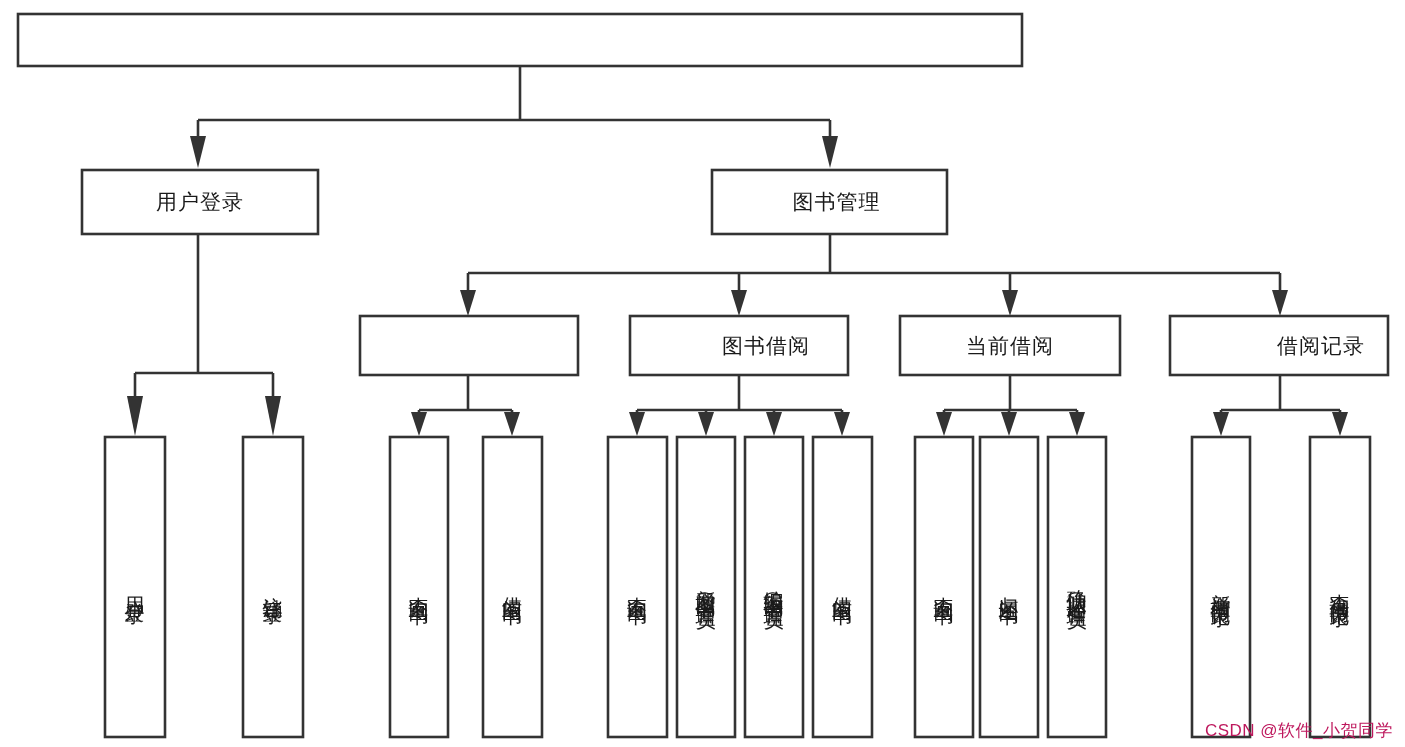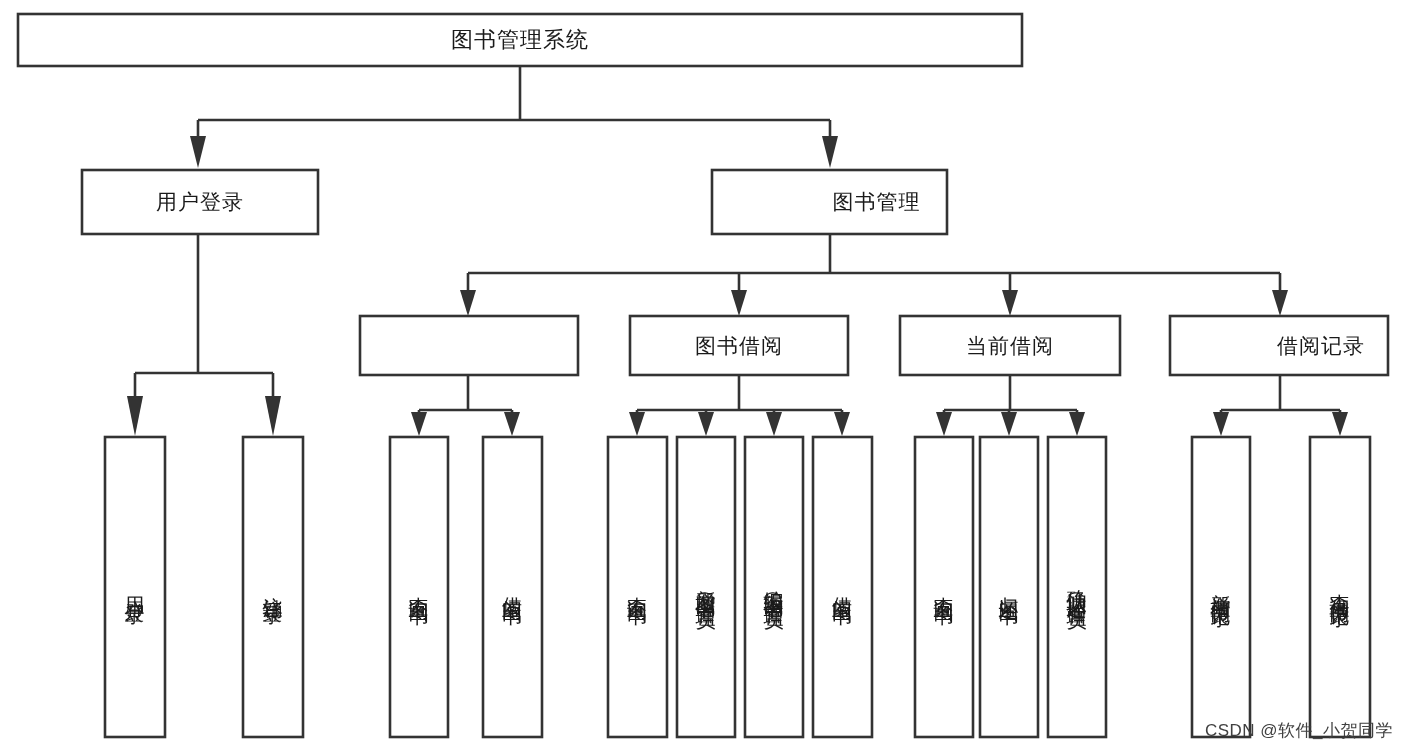--- a/index.html
+++ b/index.html
@@ -63,21 +63,21 @@
     writing-mode: vertical-rl;
     text-orientation: upright;
     letter-spacing: 3px;
     line-height: 1;
     pointer-events: none;
   }
   .watermark {
     position: absolute;
     right: 12px;
     bottom: 5px;
-    color: #404040;
+    color: #be185d;
     font-size: 17px;
     letter-spacing: 0.5px;
     white-space: nowrap;
   }
 </style>
 </head>
 <body>
 
 <div id="diagram-root">
 
@@ -179,26 +179,25 @@
     <rect class="node-box" x="813" y="437" width="59" height="300"></rect>
 
     <rect class="node-box" x="915" y="437" width="58" height="300"></rect>
     <rect class="node-box" x="980" y="437" width="58" height="300"></rect>
     <rect class="node-box" x="1048" y="437" width="58" height="300"></rect>
 
     <rect class="node-box" x="1192" y="437" width="58" height="300"></rect>
     <rect class="node-box" x="1310" y="437" width="60" height="300"></rect>
   </svg>
 
-  <div class="node-label-h node-label-root" style="left:18px; top:14px; width:1004px; height:52px;">图书管理系统</div>
 
   <div class="node-label-h" style="left:82px; top:170px; width:236px; height:64px;">用户登录</div>
-  <div class="node-label-h" style="left:712px; top:170px; width:249px; height:64px;margin-left:40px;">图书管理</div>
-
-  <div class="node-label-h" style="left:630px; top:316px; width:218px; height:60px;">图书借阅</div>
+  <div class="node-label-h" style="left:712px; top:170px; width:249px; height:64px;">图书管理</div>
+
+  <div class="node-label-h" style="left:630px; top:316px; width:218px; height:60px;padding-left:27px;">图书借阅</div>
   <div class="node-label-h" style="left:900px; top:316px; width:220px; height:59px;">当前借阅</div>
   <div class="node-label-h" style="left:1170px; top:316px; width:218px; height:59px;padding-left:42px;">借阅记录</div>
 
   <div class="node-label-v" style="left:105px; top:437px; width:60px; height:300px;">用户登录</div>
   <div class="node-label-v" style="left:243px; top:437px; width:60px; height:300px;">注销登录</div>
 
   <div class="node-label-v" style="left:390px; top:437px; width:58px; height:300px;">查询图书</div>
   <div class="node-label-v" style="left:483px; top:437px; width:59px; height:300px;">借阅图书</div>
 
   <div class="node-label-v" style="left:608px; top:437px; width:59px; height:300px;">查询图书</div>

